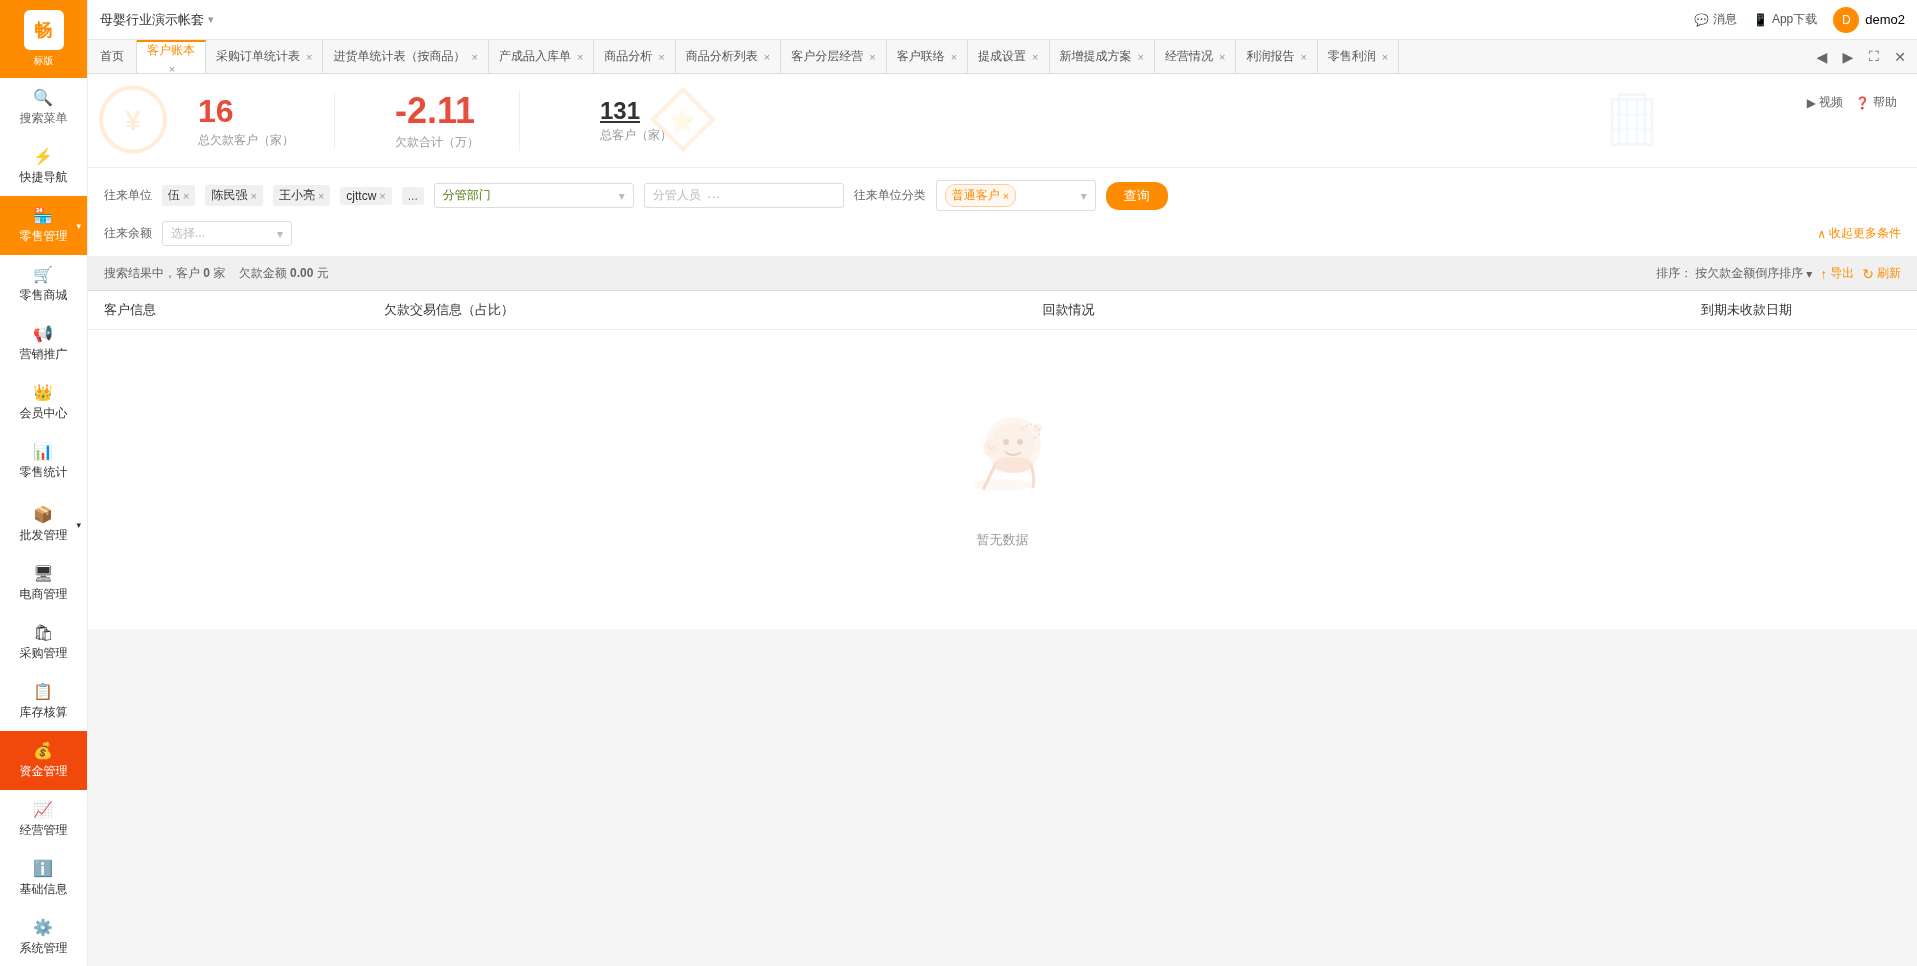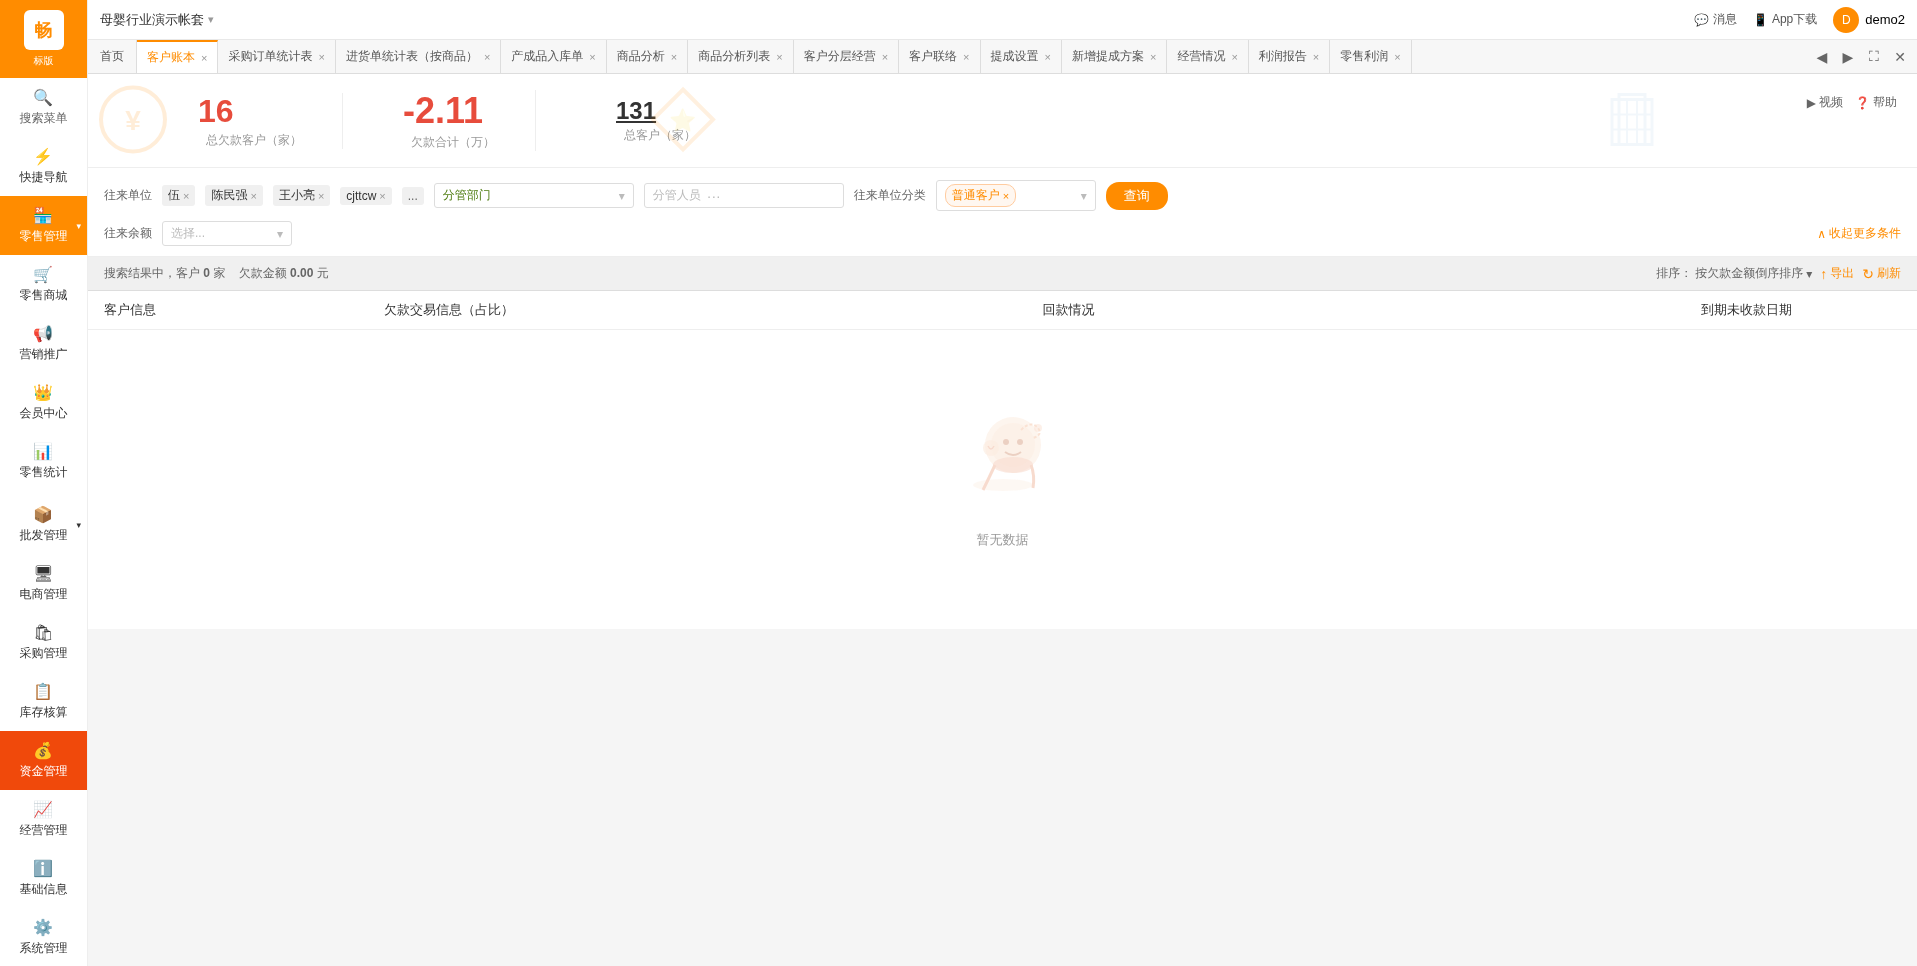--- a/index.html
+++ b/index.html
@@ -26,37 +26,37 @@
     .topbar-selector span.arrow { color: #999; font-size: 11px; }
     .topbar-right { margin-left: auto; display: flex; align-items: center; gap: 16px; }
     .topbar-msg { display: flex; align-items: center; gap: 4px; color: #555; cursor: pointer; font-size: 12px; }
     .topbar-app { display: flex; align-items: center; gap: 4px; color: #555; cursor: pointer; font-size: 12px; }
     .topbar-user { display: flex; align-items: center; gap: 6px; cursor: pointer; }
     .topbar-avatar { width: 26px; height: 26px; border-radius: 50%; background: #ccc; overflow: hidden; display: flex; align-items: center; justify-content: center; font-size: 12px; color: #fff; background: #ff8c00; }
 
     
     .tabbar { background: #f7f7f7; height: 34px; display: flex; align-items: center; border-bottom: 1px solid #ddd; flex-shrink: 0; overflow: hidden; }
     .tab { height: 34px; padding: 0 10px; display: flex; align-items: center; gap: 4px; font-size: 12px; cursor: pointer; border-right: 1px solid #ddd; white-space: nowrap; color: #555; flex-shrink: 0; }
-    .tab.active { background: #fff; color: #ff8c00; border-top: 2px solid #ff8c00; font-weight: 500; }
+    .tab.active { background: #fff; color: #ff8c00; border-top: 2px solid #ff8c00; font-weight: 500; flex-direction: column; }
     .tab .close-x { color: #999; font-size: 11px; margin-left: 2px; }
     .tab-home { padding: 0 12px; }
     .tabbar-controls { margin-left: auto; display: flex; align-items: center; padding: 0 6px; gap: 4px; flex-shrink: 0; }
     .tabbar-btn { width: 22px; height: 22px; display: flex; align-items: center; justify-content: center; cursor: pointer; color: #666; font-size: 14px; }
 
     
     .content { flex: 1; overflow-y: auto; background: #f5f5f5; }
 
     
     .stats-bar { background: #fff; display: flex; align-items: center; padding: 16px 20px; border-bottom: 1px solid #eee; position: relative; min-height: 90px; }
     .stat-block { display: flex; flex-direction: column; align-items: flex-start; padding: 0 40px; border-right: 1px solid #eee; }
     .stat-block:first-child { padding-left: 20px; }
     .stat-value { font-size: 32px; font-weight: bold; }
     .stat-value.red { color: #e74c3c; }
     .stat-value.dark { color: #333; font-weight: bold; }
-    .stat-label { font-size: 12px; color: #999; margin-top: 2px; margin-left: 8px; }
+    .stat-label { font-size: 12px; color: #999; margin-top: 2px; }
     .stats-help { margin-left: auto; display: flex; align-items: center; gap: 12px; font-size: 12px; color: #666; align-self: flex-start; padding-top: 4px; }
     .stats-help span { cursor: pointer; display: flex; align-items: center; gap: 3px; }
 
     
     .filter-area { background: #fff; padding: 12px 16px 0 16px; border-bottom: 1px solid #eee; }
     .filter-row { display: flex; align-items: center; gap: 10px; margin-bottom: 10px; flex-wrap: wrap; }
     .filter-label { color: #666; font-size: 12px; white-space: nowrap; }
     .filter-tag { display: inline-flex; align-items: center; gap: 3px; background: #f0f0f0; border-radius: 3px; padding: 2px 6px; font-size: 12px; color: #333; }
     .filter-tag .tag-close { cursor: pointer; color: #999; font-size: 11px; }
     .filter-more-btn { color: #666; font-size: 12px; cursor: pointer; background: #f0f0f0; border-radius: 3px; padding: 2px 6px; }

